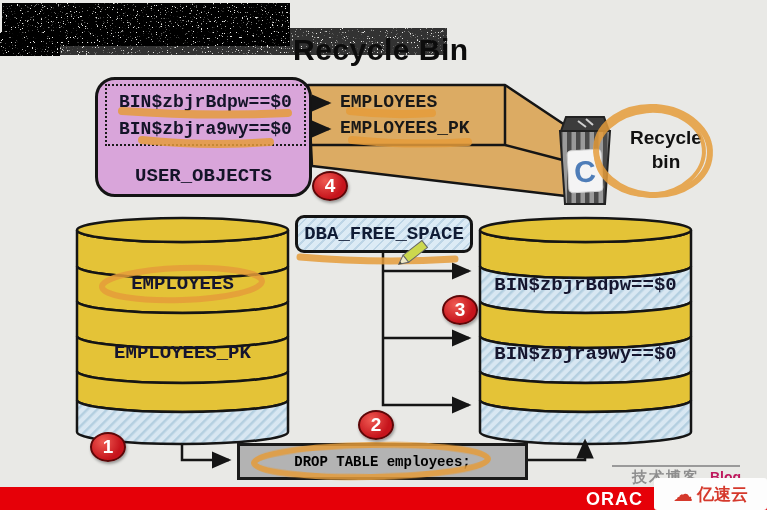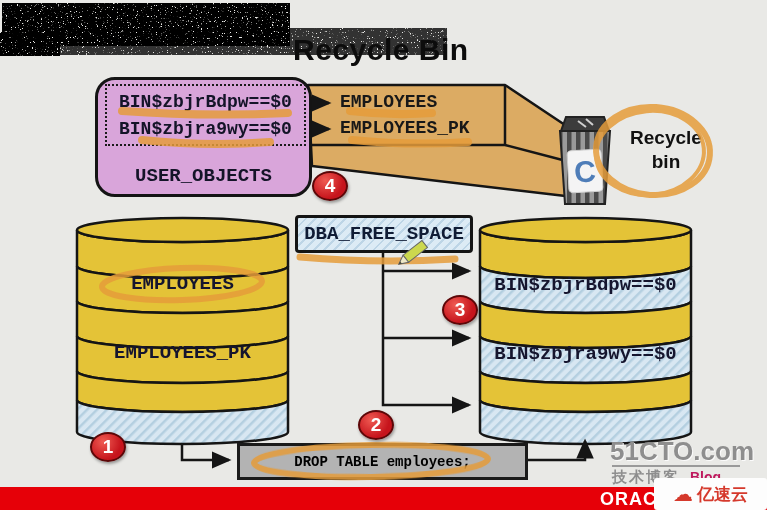--- a/index.html
+++ b/index.html
@@ -15,42 +15,42 @@
   
   .uo-box{left:95px;top:77px;width:217px;height:120px;background:#d9a5da;border:3px solid #141414;border-radius:20px;box-sizing:border-box;}
   .uo-inner{left:105px;top:84px;width:201px;height:62px;border:2px dotted #1a1a1a;box-sizing:border-box;padding:3px 0 0 12px;}
   .uo-row{font-size:18px;line-height:27px;white-space:pre;}
   .uo-caption{left:95px;top:165px;width:217px;text-align:center;font-size:19px;}
   
   .fn-row{font-size:18px;color:#181818;}
   
   .rb-label{left:608px;top:126px;width:116px;text-align:center;font-size:19px;font-weight:bold;color:#111;line-height:24px;}
   
-  .dba-box{left:295px;top:215px;width:178px;height:38px;border:3px solid #141414;border-radius:4px;box-sizing:border-box;
+  .dba-box{left:295px;top:215px;width:178px;height:38px;border:3px solid #141414;border-radius:9px;box-sizing:border-box;
            background:repeating-linear-gradient(135deg,#dcebf5 0 5px,#bdd5e6 5px 7px);
            display:flex;align-items:center;justify-content:center;font-size:19px;color:#101c35;}
   
   .disc-label{width:211px;text-align:center;font-size:19px;color:#15152e;}
   
   .drop-box{left:237px;top:443px;width:291px;height:37px;background:#b3b3b3;border:3px solid #1a1a1a;box-sizing:border-box;
             display:flex;align-items:center;justify-content:center;font-size:14px;color:#000000;}
   
   .badge{width:36px;height:30px;border-radius:50%;border:2px solid #5c0708;box-sizing:border-box;
          background:radial-gradient(circle at 35% 30%,#ef5a52,#c6141c 65%);
          color:#fff;font-weight:bold;font-size:19px;display:flex;align-items:center;justify-content:center;
          transform:translate(-50%,-50%);box-shadow:1px 2px 3px rgba(0,0,0,.35);z-index:7;}
   
   .wm-site{left:610px;top:436px;font-size:26px;font-weight:bold;color:#8e8e8e;text-shadow:1px 1px 0 #fbfbfb;letter-spacing:0;}
   .wm-rule{left:612px;top:465px;width:128px;height:2px;background:#9a9a9a;}
   .wm-row{left:612px;top:468px;display:flex;gap:10px;align-items:baseline;}
-  .wm-cn{font-size:15px;font-weight:bold;color:#8e8e8e;letter-spacing:2px;}
+  .wm-cn{font-size:15px;font-weight:bold;color:#8e8e8e;letter-spacing:2px;margin-left:20px;}
   .wm-en{font-size:14px;font-weight:bold;color:#be185d;}
   
   .footer-bar{left:0;top:487px;width:767px;height:23px;background:#e60008;z-index:4;}
-  .oracle-mark{left:600px;top:489px;font-size:18px;font-weight:bold;color:#fff;letter-spacing:1px;z-index:5;}
+  .oracle-mark{left:586px;top:489px;font-size:18px;font-weight:bold;color:#fff;letter-spacing:1px;z-index:5;}
   .cloud-box{left:654px;top:478px;width:113px;height:32px;background:#fdfdfd;border-radius:3px;z-index:8;
              display:flex;align-items:center;justify-content:center;gap:4px;}
   .cloud-icon{font-size:20px;color:#d5392c;line-height:1;}
   .cloud-text{font-size:17px;font-weight:bold;color:#d5392c;font-family:Liberation Mono, monospace;}
   #canletter{font:bold 30px "Liberation Sans",sans-serif;fill:#4e7db8;}
 </style>
 </head>
 <body>
 
 <div class="stage">
@@ -152,21 +152,20 @@
   <div class="ab lvl2 disc-label mono" style="left:480px;top:274px;">BIN$zbjrBdpw==$0</div>
   <div class="ab lvl2 disc-label mono" style="left:480px;top:343px;">BIN$zbjra9wy==$0</div>
 
   <div class="ab lvl2 drop-box mono">DROP TABLE employees;</div>
 
   <div class="ab badge" style="left:108px;top:447px;">1</div>
   <div class="ab badge" style="left:376px;top:425px;">2</div>
   <div class="ab badge" style="left:460px;top:310px;">3</div>
   <div class="ab badge" style="left:330px;top:186px;">4</div>
 
-  <div class="ab lvl2 wm-site">51CTO.com</div>
   <div class="ab lvl2 wm-rule"></div>
   <div class="ab lvl2 wm-row">
     <span class="wm-cn">技术博客</span>
     <span class="wm-en">Blog</span>
   </div>
 
   <div class="ab footer-bar"></div>
   <div class="ab oracle-mark">ORAC</div>
   <div class="ab cloud-box">
     <span class="cloud-icon">☁</span>

